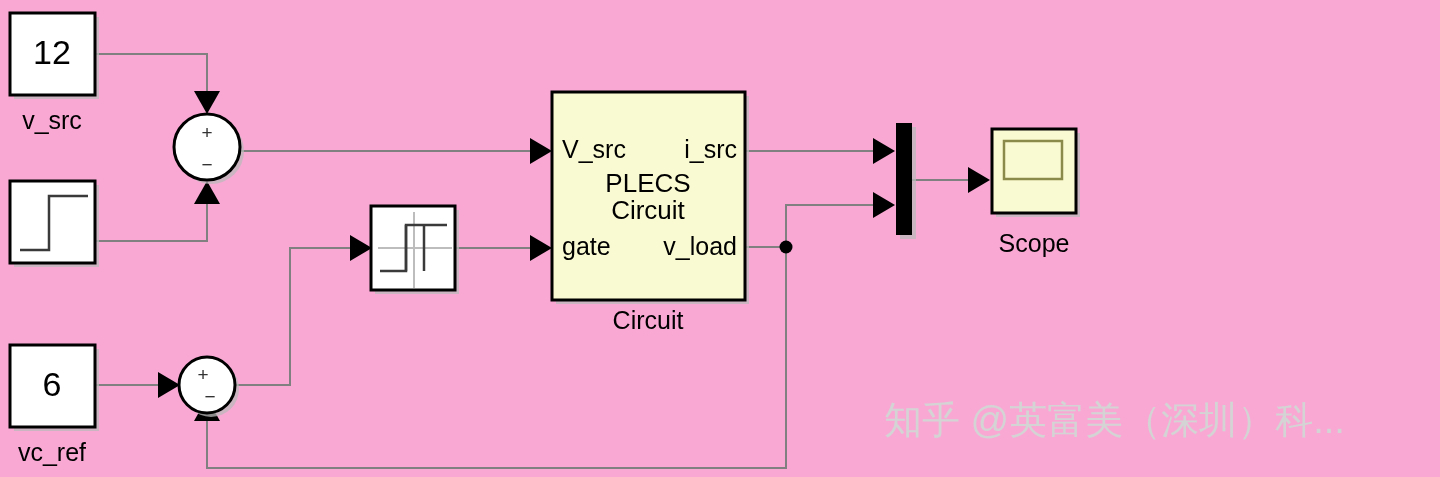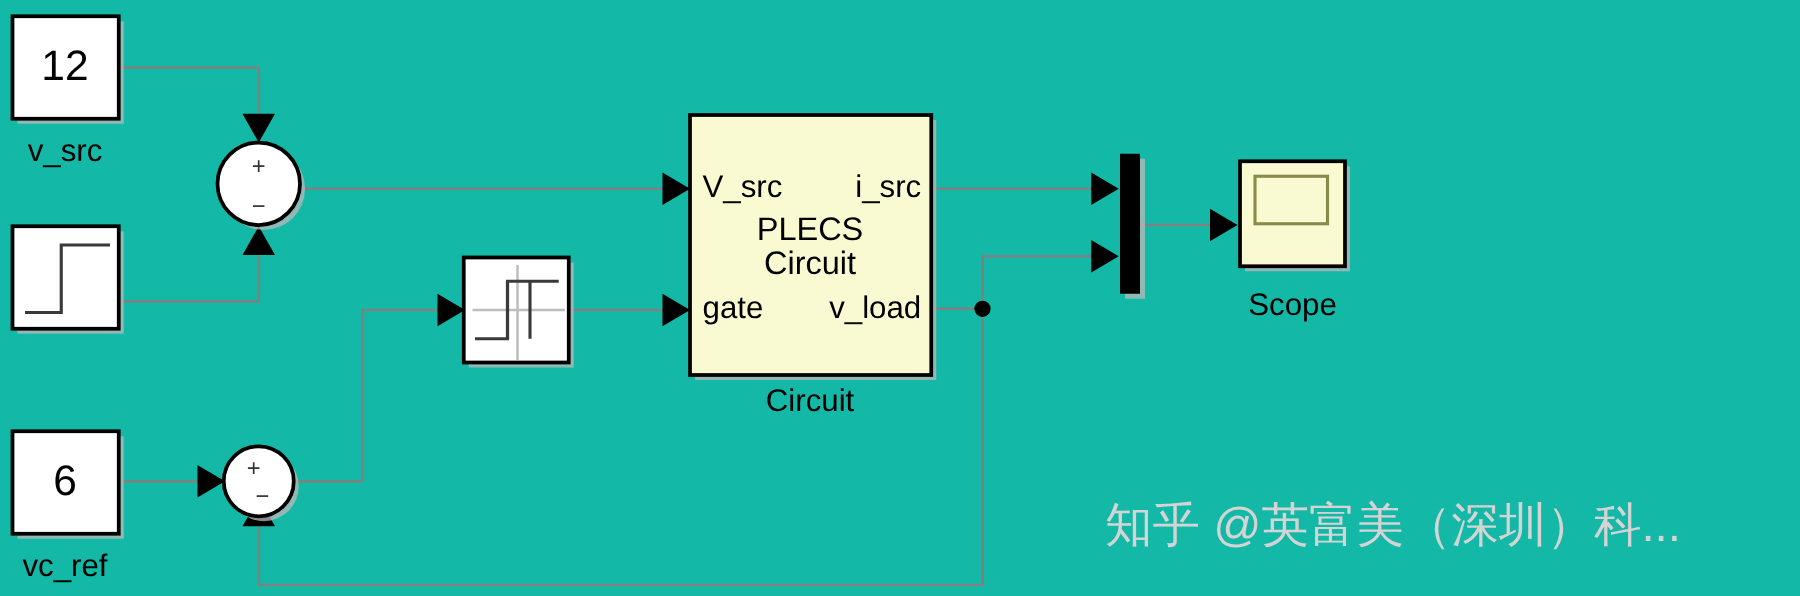--- a/index.html
+++ b/index.html
@@ -7,21 +7,21 @@
     padding: 0;
     background: #ffffff;
   }
   body {
     font-family: "Liberation Sans", sans-serif;
   }
   #canvas {
     position: relative;
     width: 1440px;
     height: 477px;
-    background: #14b8a6;
+    background: #f9a8d4;
     overflow: hidden;
   }
   #diagram-svg {
     position: absolute;
     left: 0;
     top: 0;
     width: 1440px;
     height: 477px;
   }
   .blk-label {

